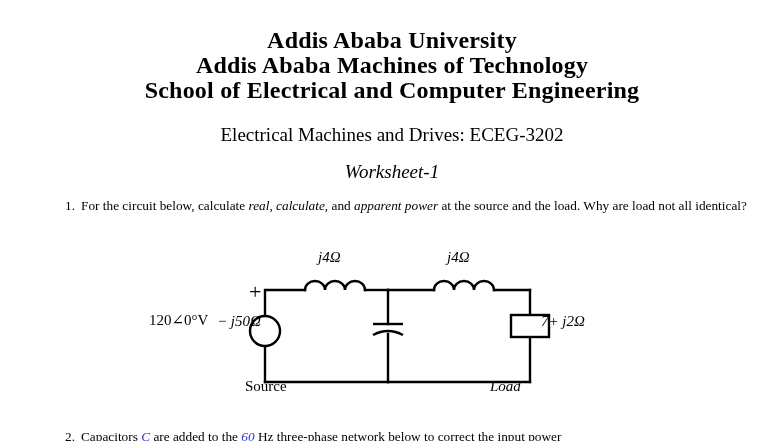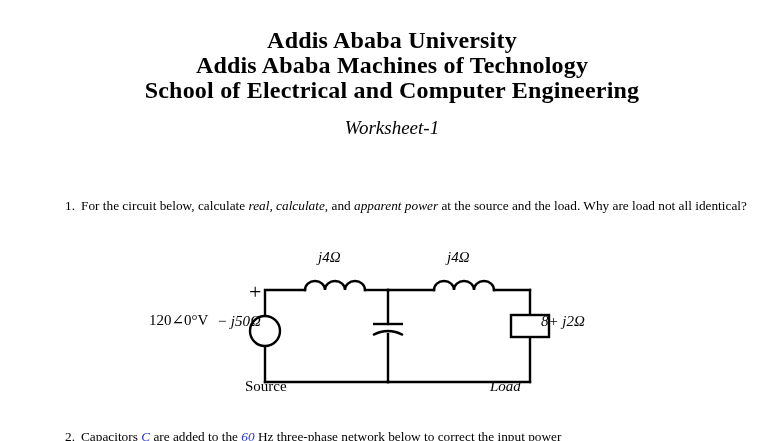--- a/index.html
+++ b/index.html
@@ -117,20 +117,21 @@
 </style>
 </head>
 <body>
 
 <div class="page">
 
   <div class="header">
     <div class="header-line">Addis Ababa University</div>
     <div class="header-line">Addis Ababa Machines of Technology</div>
     <div class="header-line">School of Electrical and Computer Engineering</div>
+    <div class="course-line">Electrical Machines and Drives: ECEG-3202</div>
     <div class="worksheet-line">Worksheet-1</div>
   </div>
 
   <div class="question">
     <span class="q-num">1.</span>
     <span class="q-body"><span>For the circuit below, calculate </span><i>real</i><span>, </span><i>calculate</i><span>, and </span><i>apparent power</i><span> at the source and the load. Why are load not all identical?</span></span>
   </div>
 
   <div class="circuit">
     <svg width="470" height="165" viewBox="0 0 470 165">
@@ -174,21 +175,21 @@
       </g>
 
       <rect x="326" y="72" width="38" height="22" stroke="#000000" stroke-width="2.4" fill="#ffffff"></rect>
     </svg>
 
     <div class="lbl src-label">120∠0°V</div>
     <div class="lbl plus-label">+</div>
     <div class="lbl ind1-label lbl-italic-j">j4Ω</div>
     <div class="lbl ind2-label lbl-italic-j">j4Ω</div>
     <div class="lbl cap-label lbl-italic-j">− j50Ω</div>
-    <div class="lbl load-label lbl-italic-j">8+ j2Ω</div>
+    <div class="lbl load-label lbl-italic-j">7+ j2Ω</div>
     <div class="lbl source-cap">Source</div>
     <div class="lbl load-cap">Load</div>
   </div>
 
   <div class="question2">
     <span class="q-num2">2.</span>
     <span class="q-body2"><span>Capacitors </span><span class="mathblue">C</span><span> are added to the </span><span class="mathblue">60</span><span> Hz three-phase network below to correct the input power</span></span>
   </div>
 
 </div>

